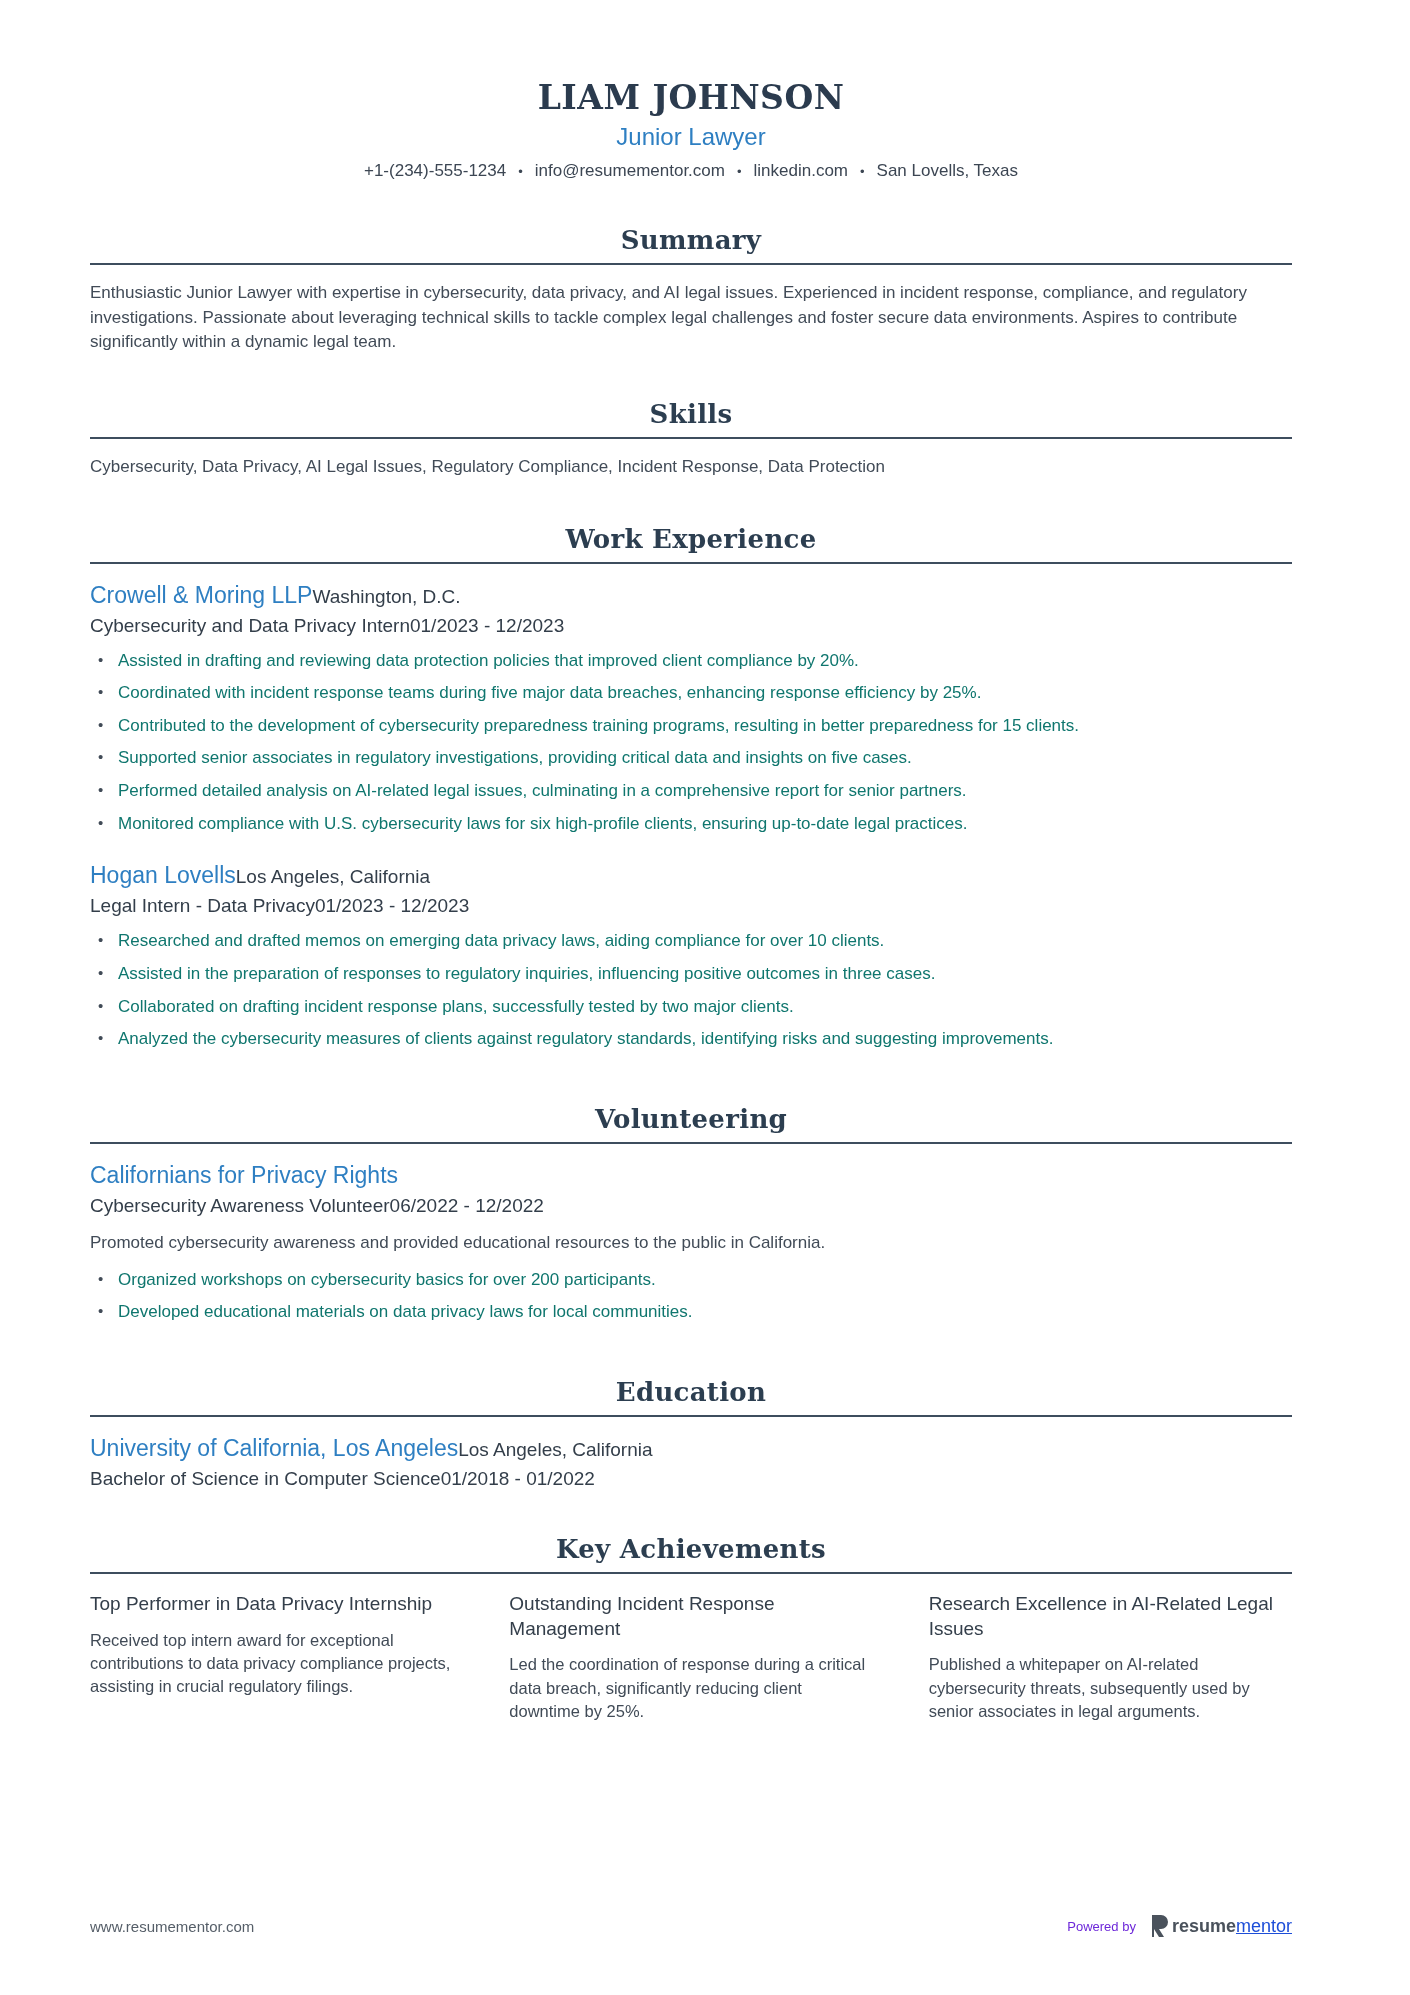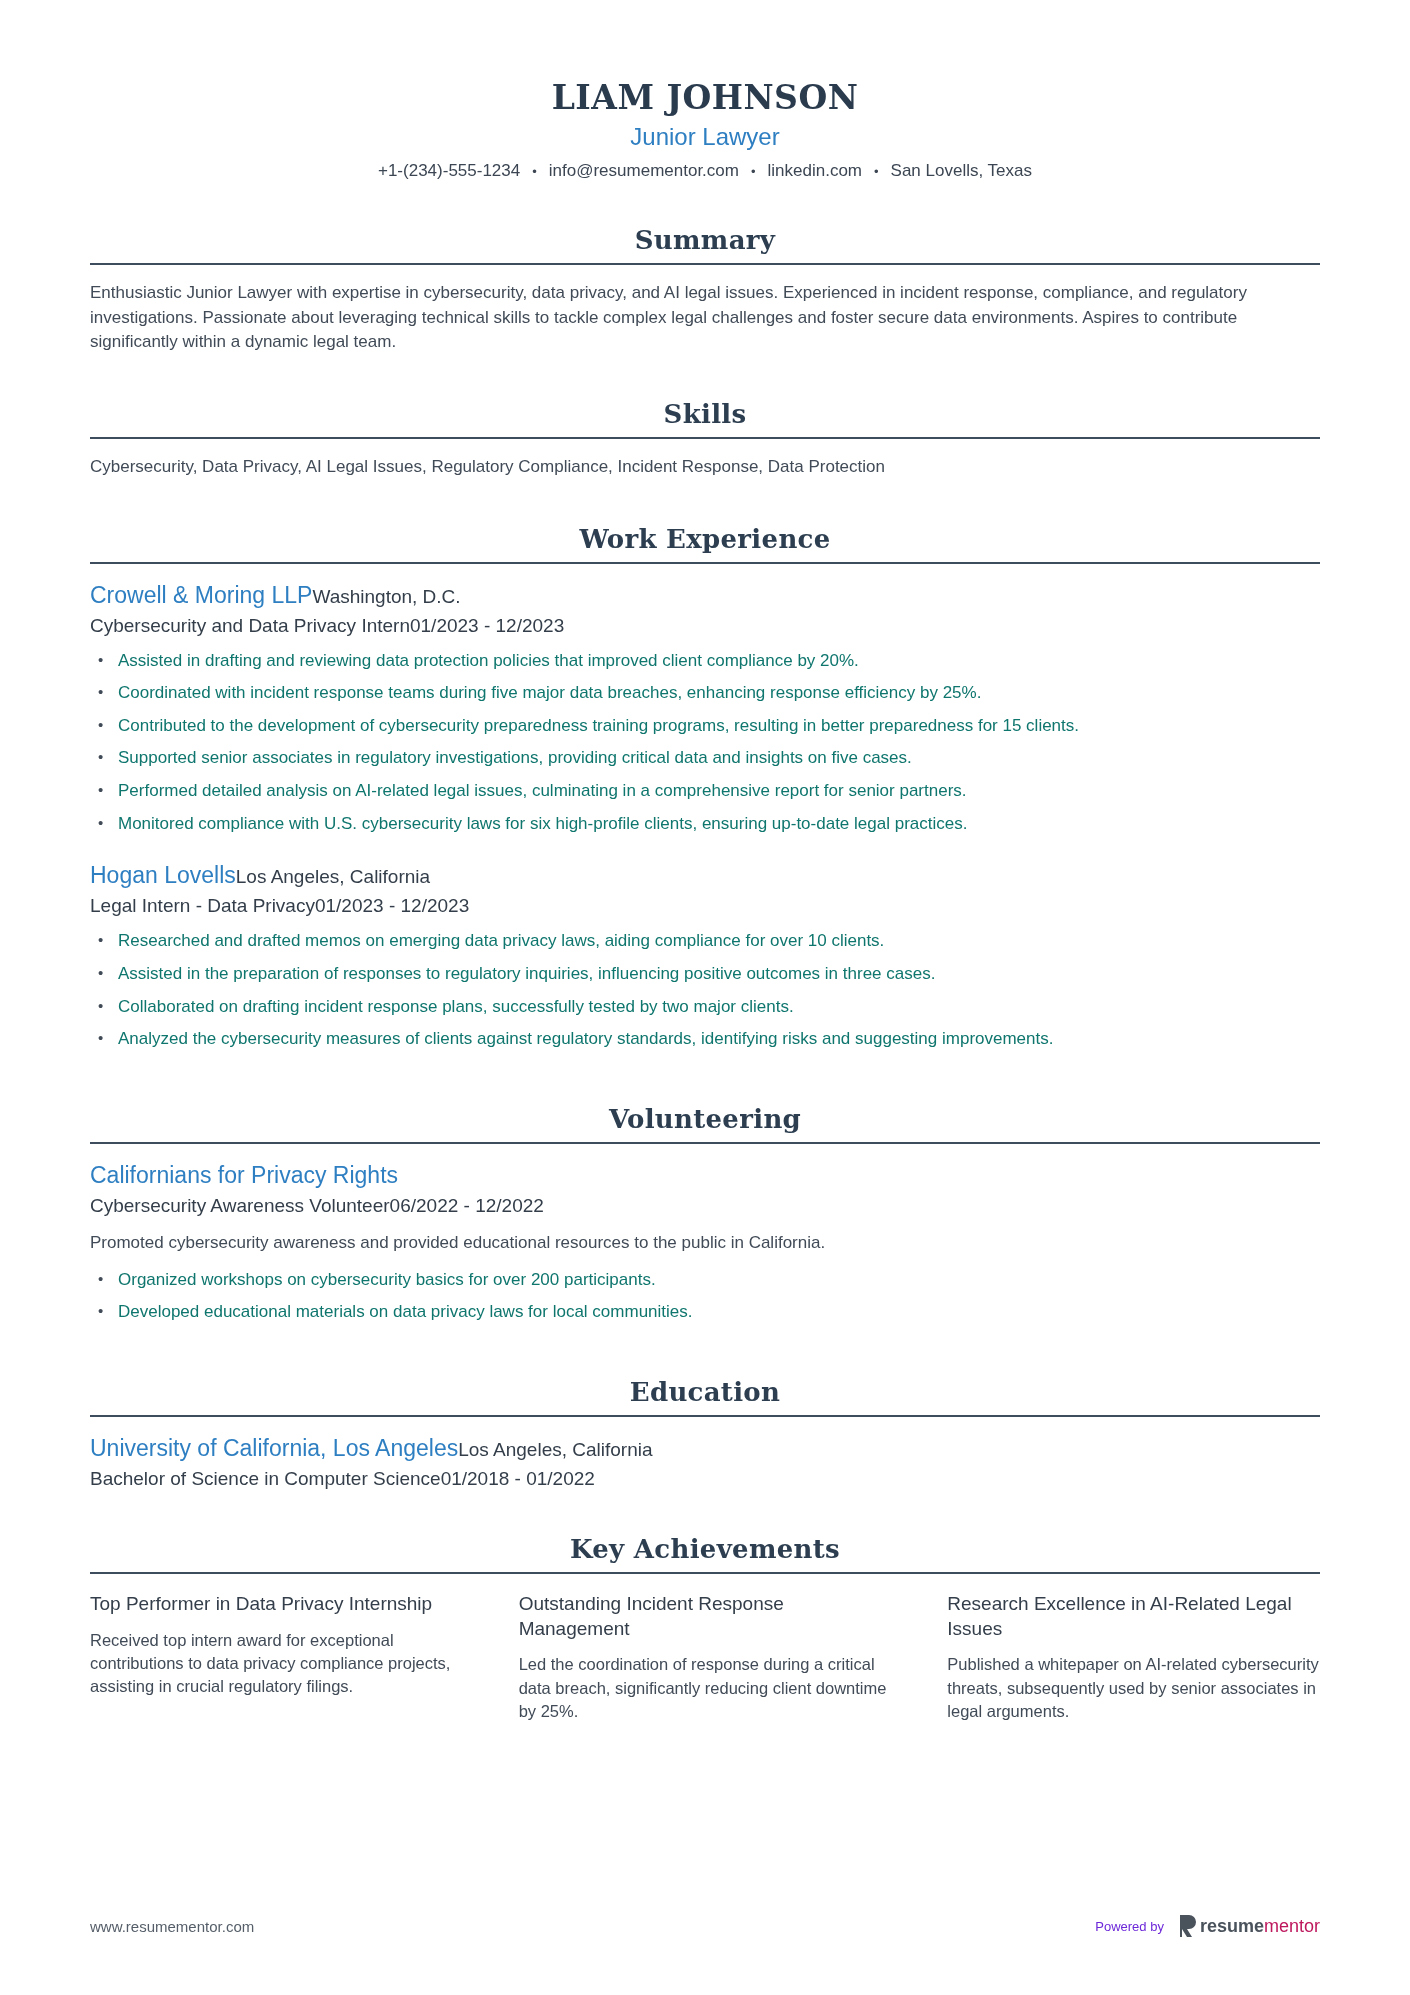--- a/index.html
+++ b/index.html
@@ -9,21 +9,21 @@
     height: 1995px;
     font-family: "Liberation Sans", sans-serif;
     color: #414b57;
     display: flex;
     flex-direction: column;
     overflow: hidden;
   }
   .page {
     width: 1410px;
     height: 1995px;
-    padding: 78px 90px 40px 90px;
+    padding: 78px 118px 40px 90px;
     display: flex;
     flex-direction: column;
   }
   
   .header { text-align: center; }
   .name {
     font-family: "DejaVu Serif", serif;
     font-weight: 700;
     font-size: 33px;
     letter-spacing: 0.5px;
@@ -113,21 +113,21 @@
     align-items: center;
     padding-bottom: 18px;
   }
   .footer-site { font-size: 15px; color: #555e68; }
   .powered { display: flex; align-items: center; gap: 14px; }
   .powered-by { font-size: 13px; color: #6d28d9; }
   .logo { display: flex; align-items: center; gap: 4px; }
   .logo-mark { width: 18px; height: 22px; display: inline-block; }
   .logo-text { font-size: 18px; }
   .logo-bold { font-weight: 700; color: #4a525c; }
-  .logo-light { font-weight: 400; color: #be185d; }
+  .logo-light { font-weight: 400; color: #1d4ed8; text-decoration: underline; }
 </style>
 </head>
 <body>
 
 <div class="page">
 
   <div class="header">
     <div class="name">LIAM JOHNSON</div>
     <div class="job-title">Junior Lawyer</div>
     <div class="contact-line">

